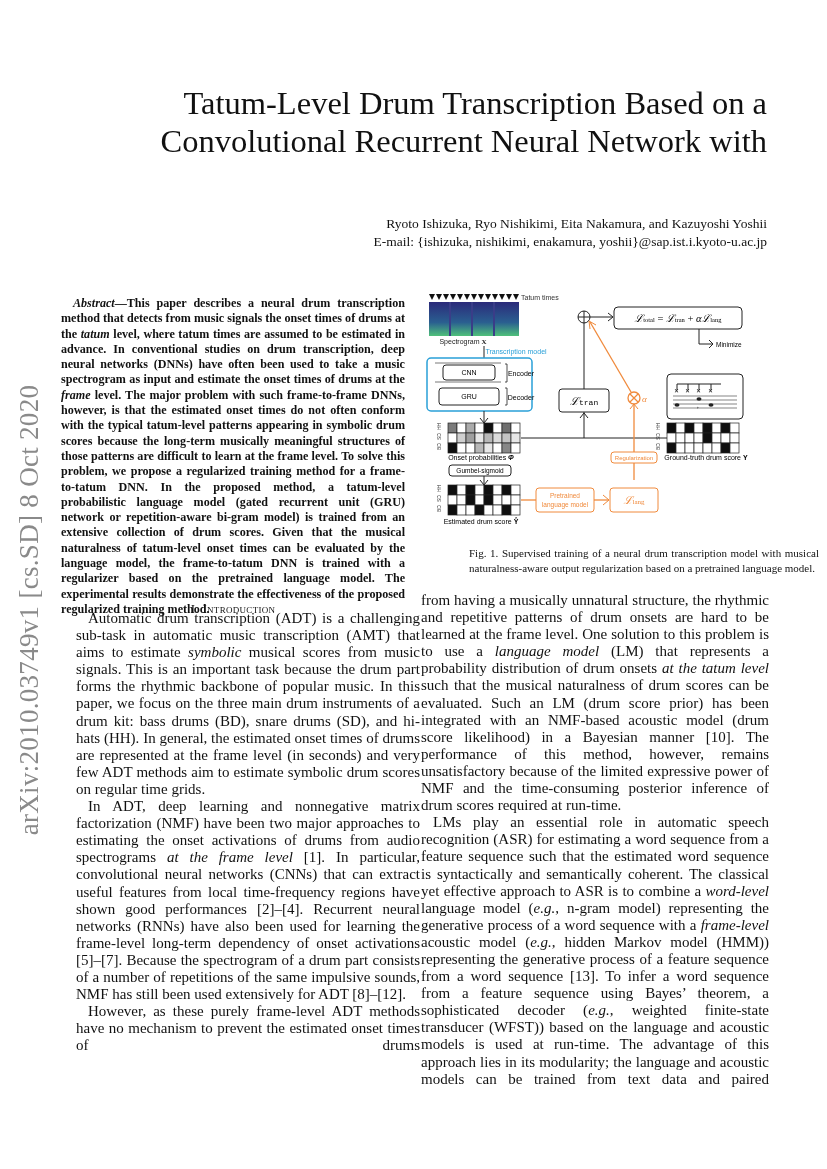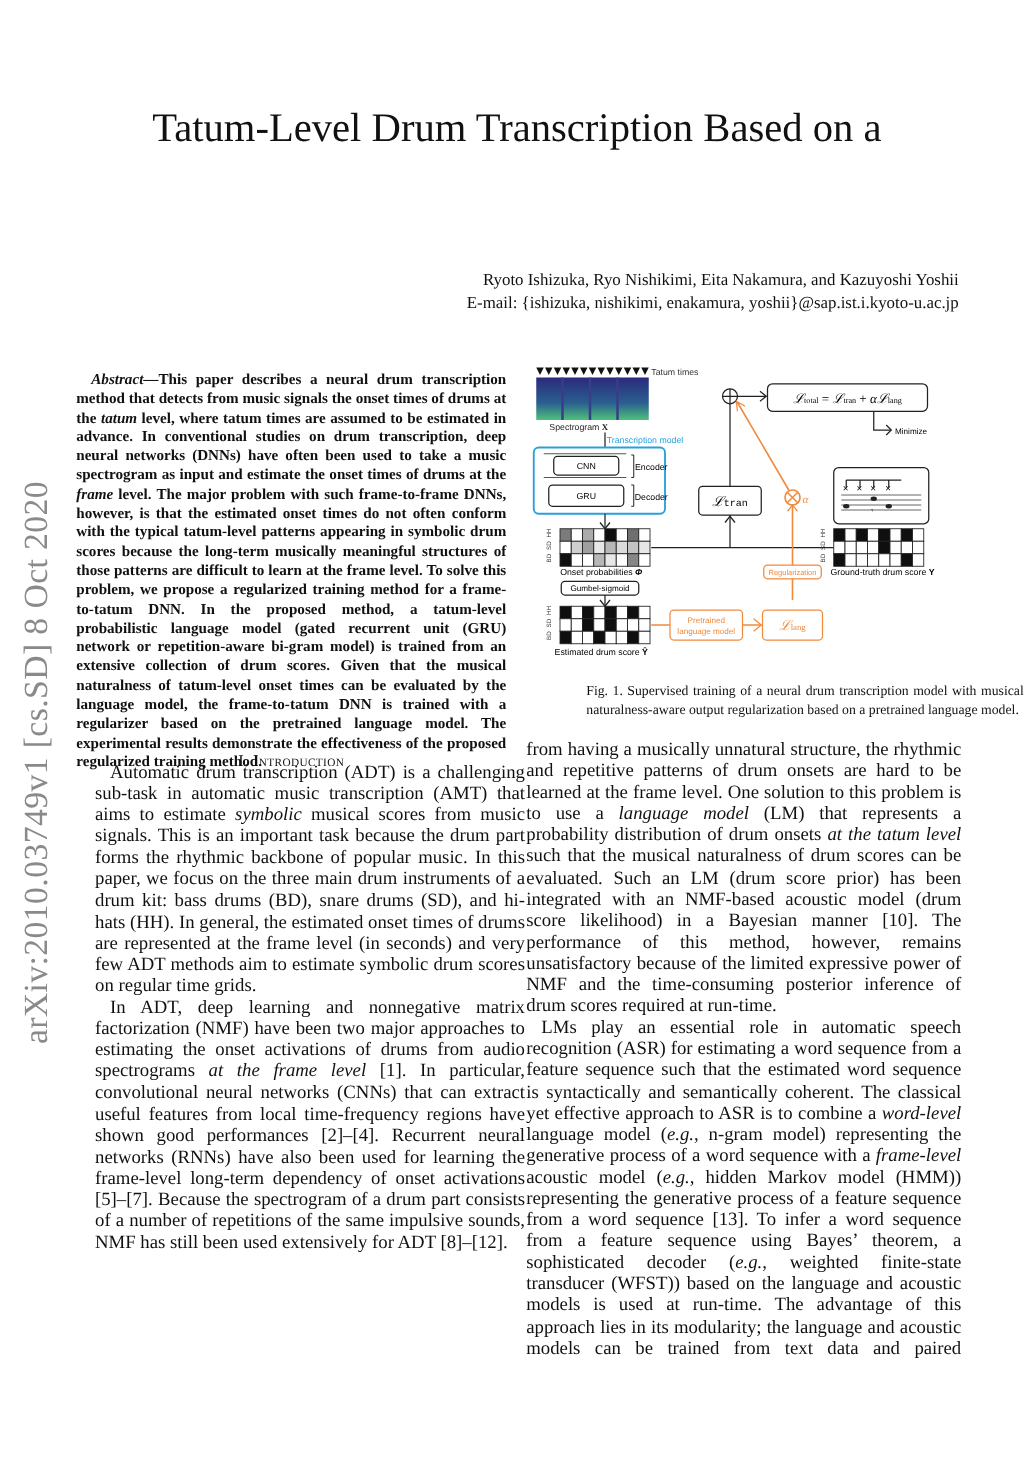--- a/index.html
+++ b/index.html
@@ -1,19 +1,19 @@
 <!DOCTYPE html>
 <html><head>
 <meta charset="utf-8">
 <style>
   html, body { margin:0; padding:0; background:#fff; }
   body { width:827px; height:1169px; position:relative; overflow:hidden; font-family:"Liberation Serif", serif; color:#111; }
   .arxiv { position:absolute; left:6px; top:360px; width:46px; height:500px; }
   .arxiv span { position:absolute; left:50%; top:50%; white-space:nowrap; transform:translate(-50%,-50%) rotate(-90deg); font-family:"Liberation Serif", serif; font-size:27px; color:#8a8a8a; letter-spacing:0.3px; }
-  .title { position:absolute; left:60px; top:84px; width:707px; text-align:center; font-size:32.5px; line-height:38px; }
+  .title { position:absolute; left:60px; top:84px; width:707px; text-align:right; font-size:32.5px; line-height:38px; }
   .authors { position:absolute; left:60px; top:215px; width:707px; text-align:right; font-size:13.5px; line-height:18px; }
   .col { position:absolute; text-align:justify; font-size:15px; line-height:17.1px; }
   .colL { left:61px; width:344px; }
   .colR { left:421px; width:348px; }
   .abstract { top:296px; font-weight:bold; font-size:12.1px; line-height:15.3px; }
   .abstract p { margin:0; text-indent:12px; }
   .abstract .lbl { font-style:italic; }
   .section { position:absolute; left:61px; width:344px; top:601px; text-align:center; font-size:13px; letter-spacing:0.3px; }
   .intro { top:610px;margin-left:15px; }
   .col p { margin:0; text-indent:12px; }
@@ -24,36 +24,38 @@
 </style>
 </head>
 <body>
 
 <div class="arxiv">
     <span>arXiv:2010.03749v1  [cs.SD]  8 Oct 2020</span>
   </div>
 
 <div class="title">
   <div>Tatum-Level Drum Transcription Based on a</div>
+  <div>Convolutional Recurrent Neural Network with</div>
 </div>
 
 <div class="authors">
   <div>Ryoto Ishizuka, Ryo Nishikimi, Eita Nakamura, and Kazuyoshi Yoshii</div>
   <div>E-mail: {ishizuka, nishikimi, enakamura, yoshii}@sap.ist.i.kyoto-u.ac.jp</div>
 </div>
 
 <div class="col colL abstract">
   <p><span class="lbl">Abstract</span><span>—</span><span>This paper describes a neural drum transcription method that detects from music signals the onset times of drums at the </span><em>tatum</em><span> level, where tatum times are assumed to be estimated in advance. In conventional studies on drum transcription, deep neural networks (DNNs) have often been used to take a music spectrogram as input and estimate the onset times of drums at the </span><em>frame</em><span> level. The major problem with such frame-to-frame DNNs, however, is that the estimated onset times do not often conform with the typical tatum-level patterns appearing in symbolic drum scores because the long-term musically meaningful structures of those patterns are difficult to learn at the frame level. To solve this problem, we propose a regularized training method for a frame-to-tatum DNN. In the proposed method, a tatum-level probabilistic language model (gated recurrent unit (GRU) network or repetition-aware bi-gram model) is trained from an extensive collection of drum scores. Given that the musical naturalness of tatum-level onset times can be evaluated by the language model, the frame-to-tatum DNN is trained with a regularizer based on the pretrained language model. The experimental results demonstrate the effectiveness of the proposed regularized training method.</span></p>
 </div>
 
 <div class="section"><span style="font-variant:small-caps;">I. Introduction</span></div>
 
 <div class="col colL intro">
   <p><span>Automatic drum transcription (ADT) is a challenging sub-task in automatic music transcription (AMT) that aims to estimate </span><em>symbolic</em><span> musical scores from music signals. This is an important task because the drum part forms the rhythmic backbone of popular music. In this paper, we focus on the three main drum instruments of a drum kit: bass drums (BD), snare drums (SD), and hi-hats (HH). In general, the estimated onset times of drums are represented at the frame level (in seconds) and very few ADT methods aim to estimate symbolic drum scores on regular time grids.</span></p>
   <p><span>In ADT, deep learning and nonnegative matrix factorization (NMF) have been two major approaches to estimating the onset activations of drums from audio spectrograms </span><em>at the frame level</em><span> [1]. In particular, convolutional neural networks (CNNs) that can extract useful features from local time-frequency regions have shown good performances [2]–[4]. Recurrent neural networks (RNNs) have also been used for learning the frame-level long-term dependency of onset activations [5]–[7]. Because the spectrogram of a drum part consists of a number of repetitions of the same impulsive sounds, NMF has still been used extensively for ADT [8]–[12].</span></p>
+  <p style="text-align-last:justify;"><span>However, as these purely frame-level ADT methods have no mechanism to prevent the estimated onset times of drums</span></p>
 </div>
 
 <div class="fig">
   <svg width="352" height="245" viewBox="0 0 352 245" xmlns="http://www.w3.org/2000/svg" font-family="Liberation Sans, sans-serif">
     <defs>
       <linearGradient id="spec" x1="0" y1="0" x2="0" y2="1">
         <stop offset="0" stop-color="#2b2a7a"></stop>
         <stop offset="0.6" stop-color="#2a5f90"></stop>
         <stop offset="1" stop-color="#4fc07a"></stop>
       </linearGradient>

